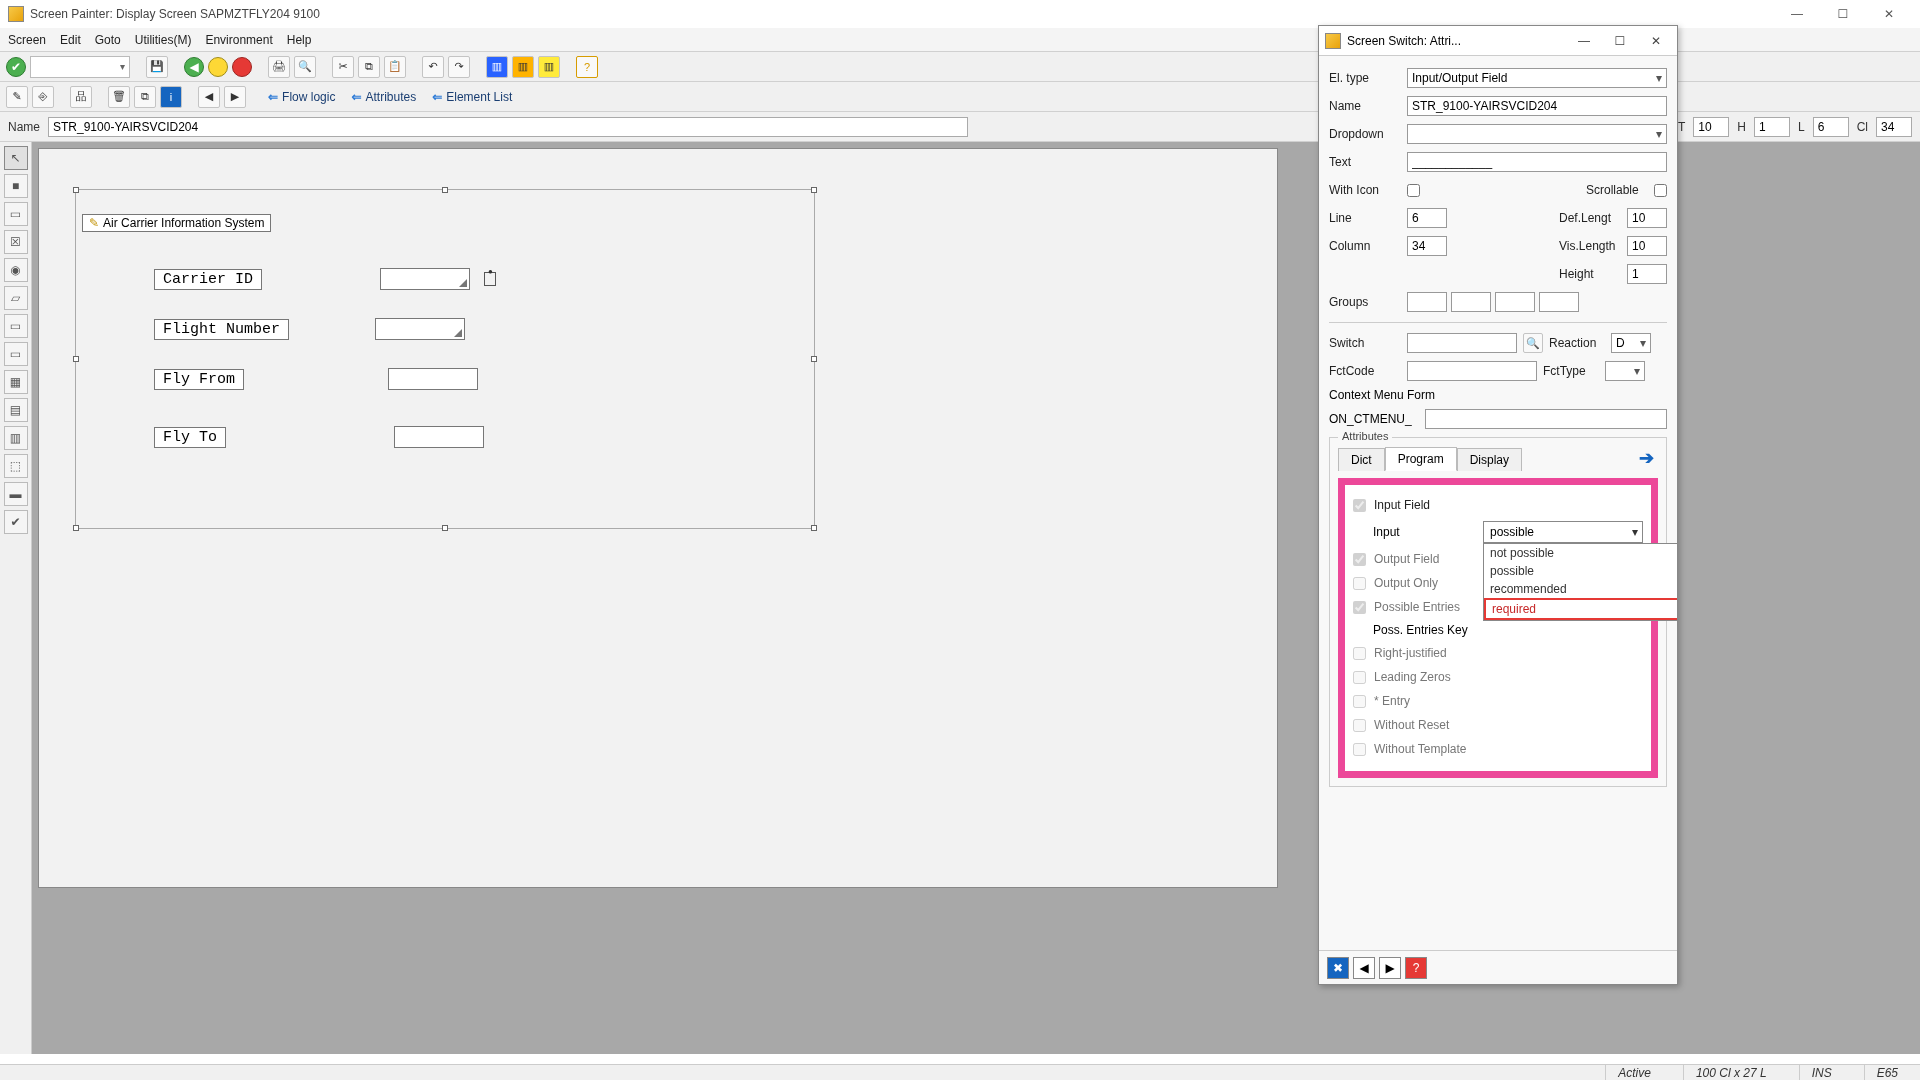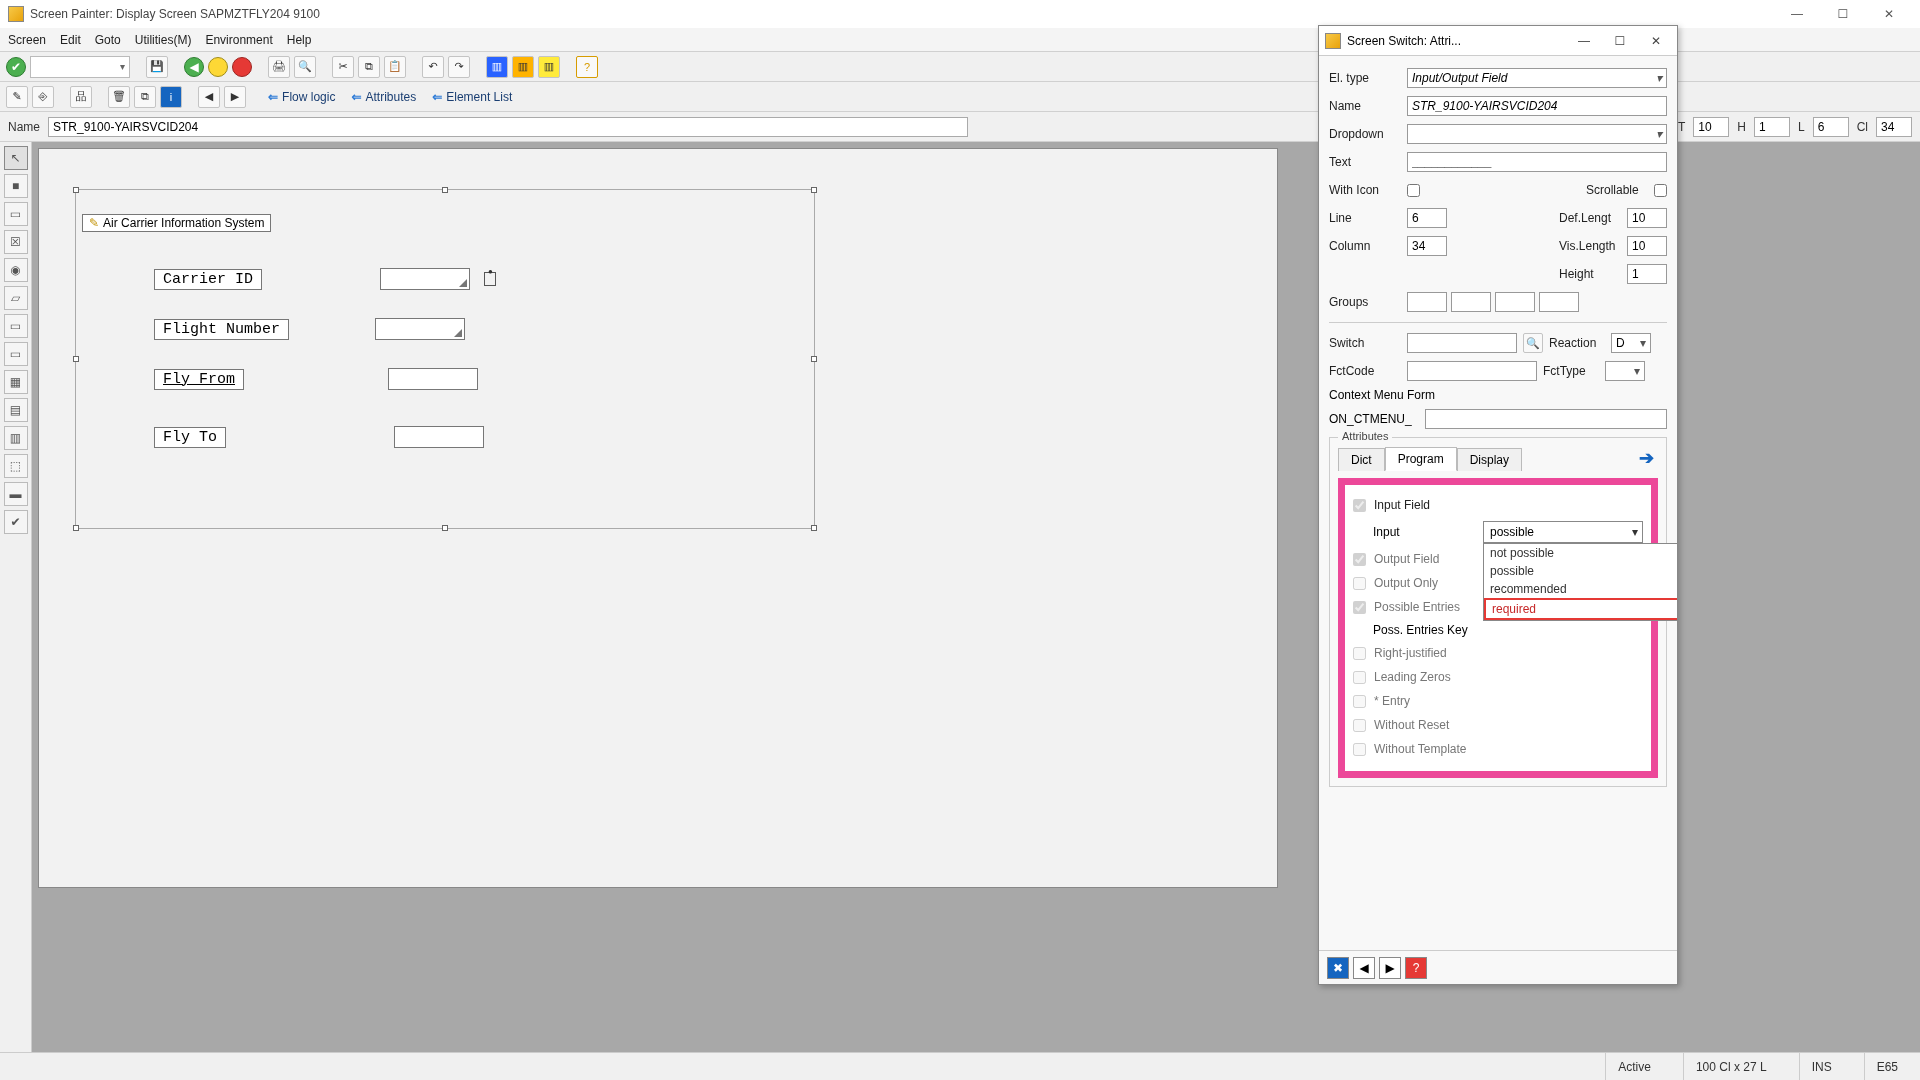--- a/index.html
+++ b/index.html
@@ -64,21 +64,21 @@
 .attr-title { height:30px; background:#fff; display:flex; align-items:center; padding:0 6px; gap:6px; border-bottom:1px solid #ccc;}
 .attr-title .icon{ width:16px;height:16px; background:linear-gradient(135deg,#f7c948,#e8a20b); border:1px solid #888;}
 .attr-title .t { flex:0 0 auto; }
 .attr-title .sp{ flex:1;}
 .attr-title .wb{ width:30px; text-align:center; color:#444;}
 .attr-body{ flex:1; padding: 8px 10px; overflow:hidden; position:relative;}
 .arow{ display:flex; align-items:center; height:28px; gap:6px;}
 .arow .lab{ width: 72px; color:#222;}
 .arow .lab2{ width:62px; color:#222;}
 .arow input[type=text]{ height:20px; border:1px solid #999; background:#fff; padding:0 4px; font-size:12px;}
-.arow .wide{ flex:1;font-style:italic;}
+.arow .wide{ flex:1;}
 .arow .tiny{ width:40px;}
 .arow .dd{ height:20px; border:1px solid #999; background:#fff; display:flex; align-items:center; padding:0 4px; position:relative;}
 .arow .dd::after{ content:"▾"; position:absolute; right:4px; color:#555;}
 .grp-boxes{ display:flex; gap:4px;}
 .grp-boxes div{ width:40px; height:20px; border:1px solid #999; background:#fff;}
 .hr{ height:1px; background:#ccc; margin:6px 0;}
 .fieldset{ border:1px solid #ccc; margin-top:4px; padding:8px; position:relative;}
 .fieldset .legend{ position:absolute; top:-8px; left:8px; background:#f8f8f8; padding:0 4px; font-size:11px; color:#444;}
 .tabs{ display:flex; gap:0; margin-bottom:8px; align-items:center;}
 .tab{ padding:4px 12px; border:1px solid #bbb; border-bottom:none; background:#f0f0f0; font-size:12px; position:relative; top:1px;}
@@ -94,21 +94,21 @@
 .input-dd .sel::after{content:"▾"; position:absolute; right:4px; color:#333;}
 .input-dd .list{ position:absolute; left:0; top:22px; width:200px; border:1px solid #888; background:#fff; z-index:60;}
 .input-dd .list div{ padding:2px 6px; color:#333;}
 .input-dd .list div.hl{ border:2px solid #e53935; color:#c62828;}
 .attr-footer{ height:34px; border-top:1px solid #ccc; display:flex; align-items:center; padding:0 8px; gap:4px;}
 .attr-footer .fb{ width:22px; height:22px; border:1px solid #888; background:#fff; display:flex; align-items:center; justify-content:center; font-size:12px;}
 .attr-footer .fb.blue{ background:#1565c0; color:#fff;}
 .attr-footer .fb.red{ background:#e53935; color:#fff;}
 
 
-.statusbar{ position:absolute; left:0; right:0; bottom:0; height:28px; background:#f0f0f0; border-top:1px solid #ccc; display:flex; align-items:center; padding:0 10px; gap:20px; color:#333;}
+.statusbar{ position:absolute; left:0; right:0; bottom:0; height:16px; background:#f0f0f0; border-top:1px solid #ccc; display:flex; align-items:center; padding:0 10px; gap:20px; color:#333;font-style:italic;}
 .statusbar .sp{ flex:1;}
 .statusbar .cell{ border-left:1px solid #ccc; padding:0 12px; height:100%; display:flex; align-items:center;}
 </style>
 </head>
 <body>
 
 <div class="titlebar">
   <div class="icon"></div>
   <div class="title">Screen Painter:  Display Screen SAPMZTFLY204 9100</div>
   <div class="spacer"></div>
@@ -237,21 +237,21 @@
             </div>
           <span class="f4-icon"></span>
         </div>
         <div class="field-row" style="left:78px; top:128px;">
           <div class="field-label">Flight Number</div>
           <div style="width:58px"></div>
           <div class="field-box">
               <div class="tri"></div>
             </div>
         </div>
-        <div class="field-row" style="left:78px; top:178px;text-decoration:underline;">
+        <div class="field-row" style="left:78px; top:178px;">
           <div class="field-label">Fly From</div>
           <div style="width:116px"></div>
           <div class="field-box"></div>
         </div>
         <div class="field-row" style="left:78px; top:236px;">
           <div class="field-label">Fly To</div>
           <div style="width:140px"></div>
           <div class="field-box"></div>
         </div>
       </div>

